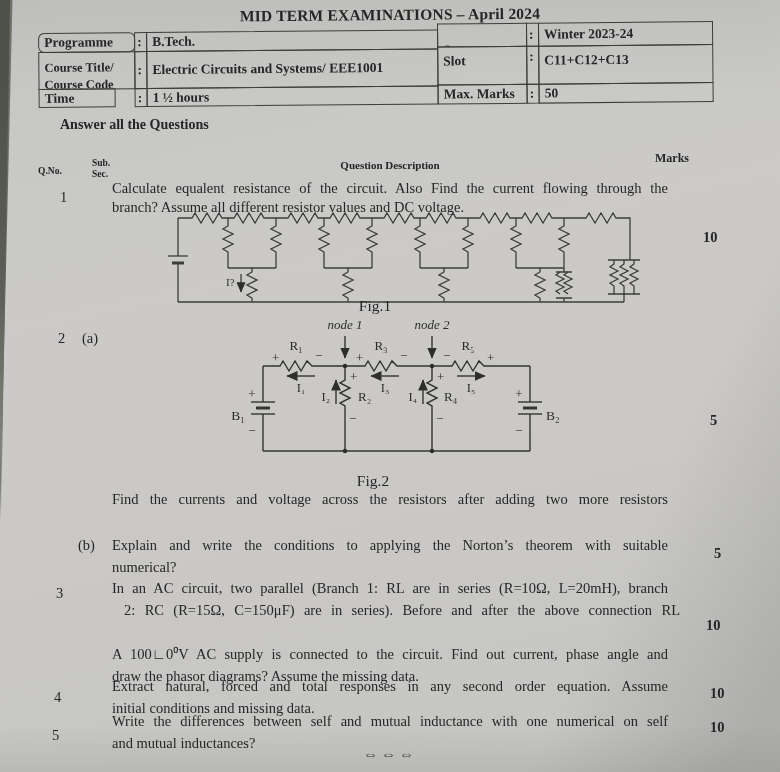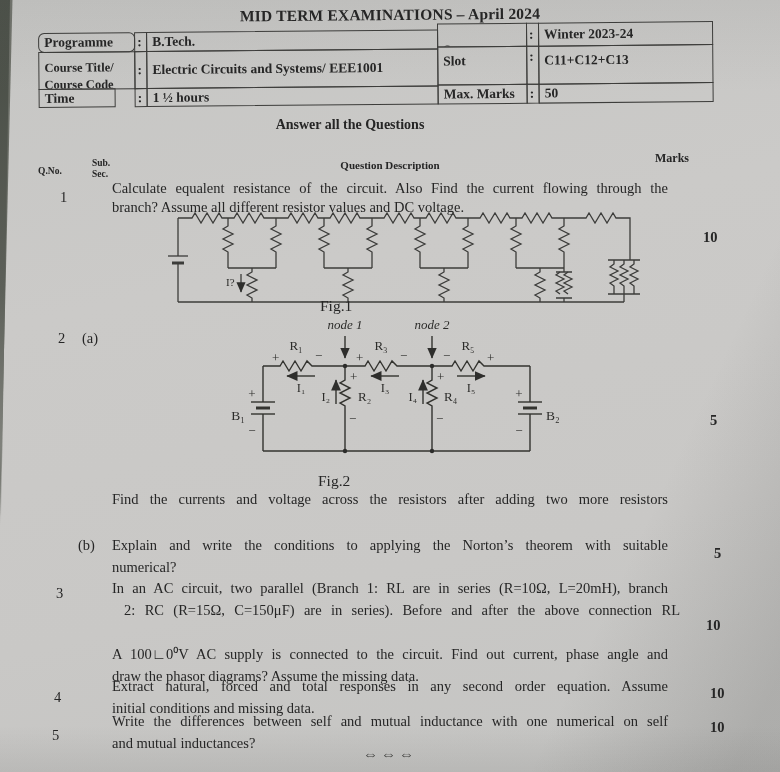--- a/index.html
+++ b/index.html
@@ -28,21 +28,21 @@
   .colhead{font-weight:bold;}
   #qno-h{left:38px; top:166px; font-size:9.5px;}
   #subsec-h{left:92px; top:158px; font-size:9.5px; line-height:11px;}
   #desc-h{left:240px; top:159px; width:300px; text-align:center; font-size:11px;}
   #marks-h{left:655px; top:151px; font-size:12px;}
   
   .qno{font-size:14.5px;}
   .qline{left:112px; width:556px; font-size:14.5px; line-height:17px; white-space:nowrap;}
   .jline{white-space:normal; text-align:justify; text-align-last:justify;}
   .marks{font-size:14.5px; font-weight:bold;}
-  .caption{font-size:15.5px; }
+  .caption{font-size:15.5px; text-align:center;}
   .endmark{left:290px; top:746px; width:200px; text-align:center; font-size:15px; font-weight:bold; letter-spacing:3px; color:#3a3a38;}
   
   #left-edge{
     left:0; top:0; width:14px; height:525px;
     background:linear-gradient(to bottom,#474c44 0%,#5c5f58 55%,#80827c 85%, rgba(128,130,124,0) 100%);
     clip-path:polygon(0 0, 10px 0, 1px 100%, 0 100%);
   }
   svg text{font-family:"Liberation Serif", serif; fill:#2c2c2a;}
   .cw{stroke:#3c3c3a; stroke-width:1.3; fill:none;}
   .cw2{stroke:#33332f; stroke-width:1.4; fill:none;}
@@ -83,21 +83,21 @@
 
     <div class="cell" style="left:399px;top:23px;width:90px;height:39px;padding-top:6px;">Slot</div>
     <div class="cell colon" style="left:488px;top:23px;width:13px;height:39px;padding-top:2px;">:</div>
     <div class="cell" style="left:500px;top:23px;width:175px;height:39px;padding-top:6px;">C11+C12+C13</div>
 
     <div class="cell" style="left:399px;top:61px;width:90px;height:20px;">Max. Marks</div>
     <div class="cell colon" style="left:488px;top:61px;width:13px;height:20px;">:</div>
     <div class="cell" style="left:500px;top:61px;width:175px;height:20px;">50</div>
   </div>
 
-  <div class="abs serif-b" style="left:60px;top:117px;width:580px;text-align:center;font-size:14px;">Answer all the Questions</div>
+  <div class="abs serif-b" style="left:60px;top:117px;width:580px;font-size:14px;">Answer all the Questions</div>
 
   <div id="qno-h" class="abs colhead">Q.No.</div>
   <div id="subsec-h" class="abs colhead">
     <span>Sub.</span><br>
     <span>Sec.</span>
   </div>
   <div id="desc-h" class="abs colhead">Question Description</div>
   <div id="marks-h" class="abs colhead">Marks</div>
 
   <div class="abs qno" style="left:60px;top:189px;">1</div>

